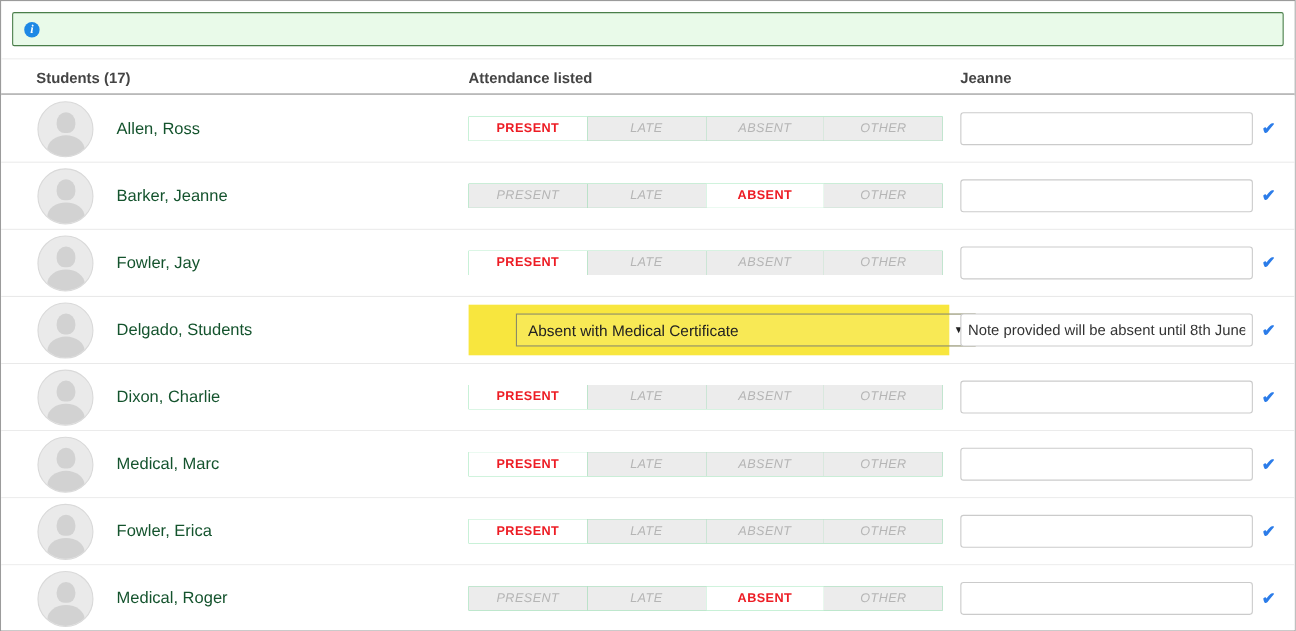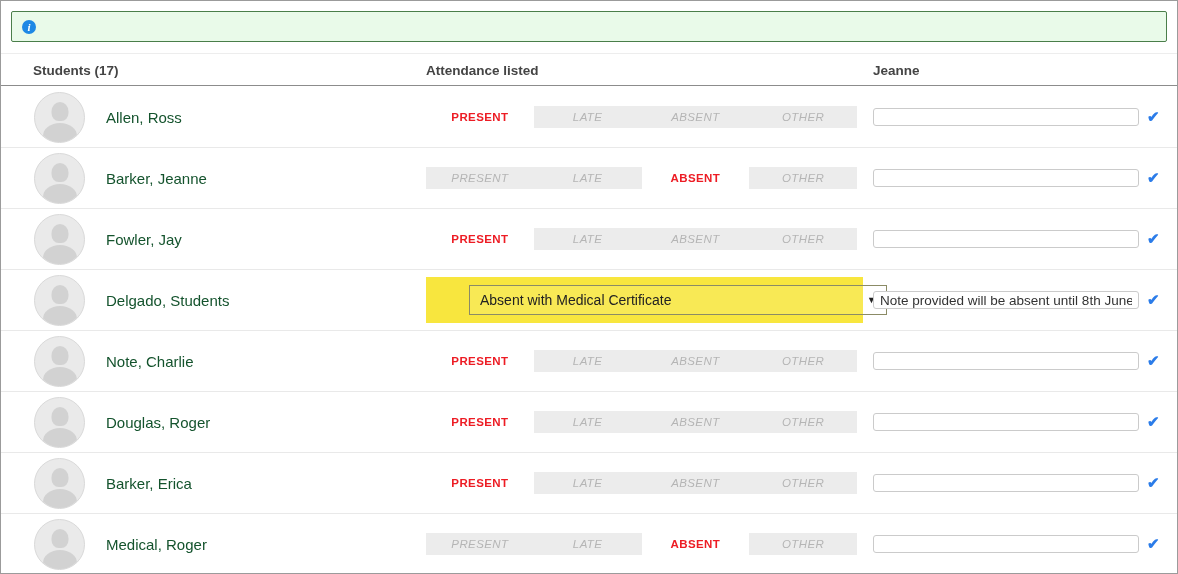--- a/index.html
+++ b/index.html
@@ -97,21 +97,21 @@
     border: 1px solid #8b8b66;
     background: rgba(255,255,255,0.12);
     display: flex; align-items: center;
     padding: 0 10px; cursor: pointer; margin-left: 35px;
   }
   .select-text { font-size: 14px; color: #222; flex: 1 1 auto; }
   .select-caret { font-size: 9px; color: #222; flex: 0 0 auto; }
   
   .comment-input {
     position: absolute; left: 872px; top: 50%; transform: translateY(-50%);
-    width: 266px; height: 18px;
+    width: 266px; height: 30px;
     border: 1px solid #cbcbcb; border-radius: 3px;
     font-family: "Liberation Sans", sans-serif;
     font-size: 13.5px; color: #333; padding: 0 6px;
     outline: none; background: #fff;
   }
   .check {
     position: absolute; left: 1146px; top: 50%; transform: translateY(-50%);
     color: #2b7ce9; font-size: 15px; font-weight: bold;
   }
 </style>
@@ -180,47 +180,47 @@
           <span class="select-text">Absent with Medical Certificate</span>
           <span class="select-caret">▼</span>
         </div>
       </div>
       <input class="comment-input" type="text" value="Note provided will be absent until 8th June" style="">
       <span class="check">✔</span>
     </div>
 
     <div class="row">
       <div class="avatar"></div>
-      <a class="student-name" href="#">Note, Charlie</a>
-      <div class="seg-group">
-        <span class="seg selected">PRESENT</span>
-        <span class="seg">LATE</span>
-        <span class="seg">ABSENT</span>
-        <span class="seg">OTHER</span>
-      </div>
-      <input class="comment-input" type="text" value="" style="">
-      <span class="check">✔</span>
-    </div>
-
-    <div class="row">
-      <div class="avatar"></div>
-      <a class="student-name" href="#">Douglas, Roger</a>
-      <div class="seg-group">
-        <span class="seg selected">PRESENT</span>
-        <span class="seg">LATE</span>
-        <span class="seg">ABSENT</span>
-        <span class="seg">OTHER</span>
-      </div>
-      <input class="comment-input" type="text" value="" style="">
-      <span class="check">✔</span>
-    </div>
-
-    <div class="row">
-      <div class="avatar"></div>
-      <a class="student-name" href="#">Barker, Erica</a>
+      <a class="student-name" href="#">Dixon, Charlie</a>
+      <div class="seg-group">
+        <span class="seg selected">PRESENT</span>
+        <span class="seg">LATE</span>
+        <span class="seg">ABSENT</span>
+        <span class="seg">OTHER</span>
+      </div>
+      <input class="comment-input" type="text" value="" style="">
+      <span class="check">✔</span>
+    </div>
+
+    <div class="row">
+      <div class="avatar"></div>
+      <a class="student-name" href="#">Medical, Marc</a>
+      <div class="seg-group">
+        <span class="seg selected">PRESENT</span>
+        <span class="seg">LATE</span>
+        <span class="seg">ABSENT</span>
+        <span class="seg">OTHER</span>
+      </div>
+      <input class="comment-input" type="text" value="" style="">
+      <span class="check">✔</span>
+    </div>
+
+    <div class="row">
+      <div class="avatar"></div>
+      <a class="student-name" href="#">Fowler, Erica</a>
       <div class="seg-group">
         <span class="seg selected">PRESENT</span>
         <span class="seg">LATE</span>
         <span class="seg">ABSENT</span>
         <span class="seg">OTHER</span>
       </div>
       <input class="comment-input" type="text" value="" style="">
       <span class="check">✔</span>
     </div>
 

